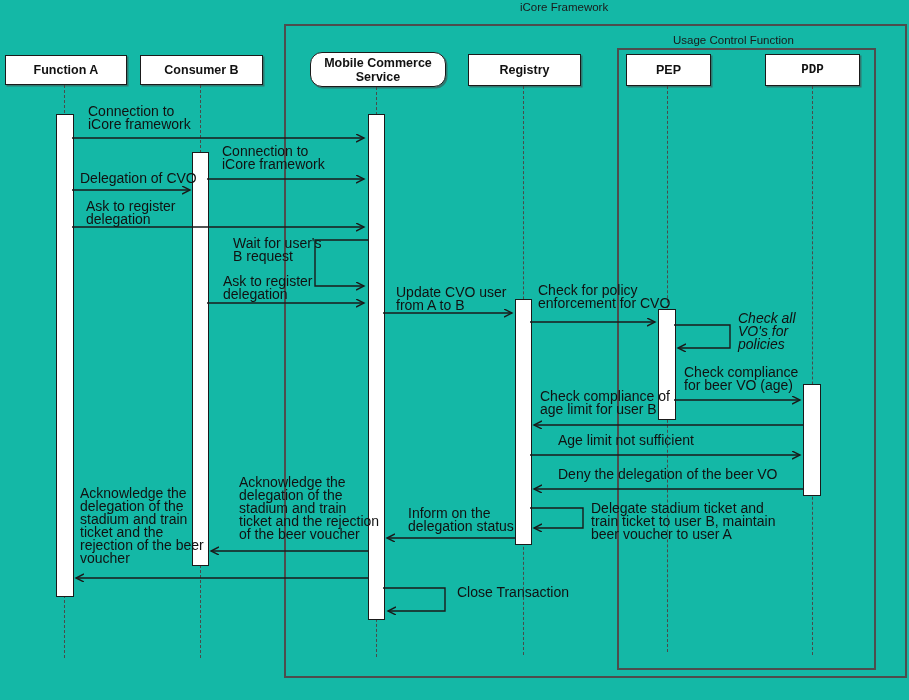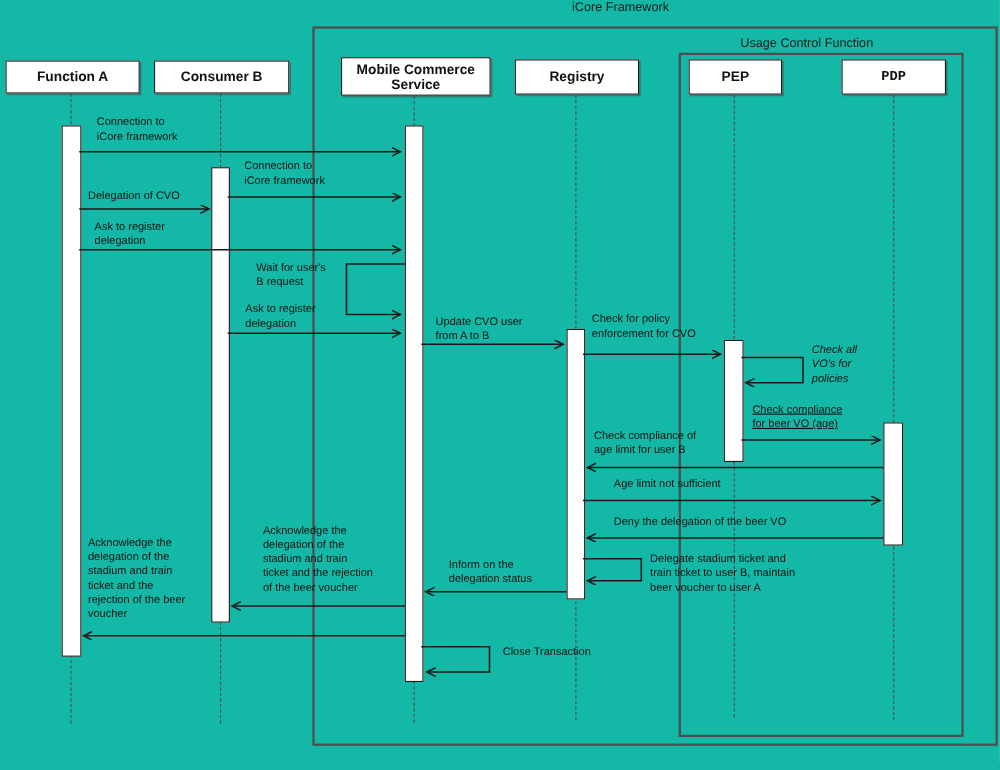--- a/index.html
+++ b/index.html
@@ -22,21 +22,21 @@
     z-index:6;
   }
   .lifeline {
     position:absolute; width:0; border-left:1.5px dashed #4a4a4a; z-index:1;
   }
   .activation {
     position:absolute; background:#fff; border:1.5px solid #1a1a1a; z-index:2;
   }
   .arrows { position:absolute; left:0; top:0; z-index:3; }
   .msg-label {
-    position:absolute; font-size:10px; line-height:13px; color:#111;
+    position:absolute; font-size:14px; line-height:13px; color:#111;
     white-space:pre-line; z-index:4;
   }
 </style>
 </head>
 <body>
 
 <div class="canvas">
 
   <div class="frame" style="left:284px; top:24px; width:619px; height:650px;"></div>
   <div class="frame-label" style="left:520px; top:1px;">iCore Framework</div>
@@ -97,21 +97,21 @@
 B request</div>
   <div class="msg-label" style="left:223px; top:275px;">Ask to register
 delegation</div>
   <div class="msg-label" style="left:396px; top:286px;">Update CVO user
 from A to B</div>
   <div class="msg-label" style="left:538px; top:284px;">Check for policy
 enforcement for CVO</div>
   <div class="msg-label" style="left:738px; top:312px;font-style:italic;">Check all
 VO's for
 policies</div>
-  <div class="msg-label" style="left:684px; top:366px;text-decoration:underline;">Check compliance
+  <div class="msg-label" style="left:684px; top:366px;">Check compliance
 for beer VO (age)</div>
   <div class="msg-label" style="left:540px; top:390px;">Check compliance of
 age limit for user B</div>
   <div class="msg-label" style="left:558px; top:434px;">Age limit not sufficient</div>
   <div class="msg-label" style="left:558px; top:468px;">Deny the delegation of the beer VO</div>
   <div class="msg-label" style="left:591px; top:502px;">Delegate stadium ticket and
 train ticket to user B, maintain
 beer voucher to user A</div>
   <div class="msg-label" style="left:408px; top:507px;">Inform on the
 delegation status</div>
@@ -127,21 +127,21 @@
 rejection of the beer
 voucher</div>
   <div class="msg-label" style="left:457px; top:586px;">Close Transaction</div>
 
   <div class="actor-box" style="left:5px;   top:55px; width:120px; height:28px;">
     <span>Function A</span>
   </div>
   <div class="actor-box" style="left:140px; top:55px; width:121px; height:28px;">
     <span>Consumer B</span>
   </div>
-  <div class="actor-box" style="left:310px; top:52px; width:134px; height:33px;">
+  <div class="actor-box" style="left:310px; top:52px; width:134px; height:33px;border-radius:12px;">
     <span>Mobile Commerce Service</span>
   </div>
   <div class="actor-box" style="left:468px; top:54px; width:111px; height:30px;">
     <span>Registry</span>
   </div>
   <div class="actor-box" style="left:626px; top:54px; width:83px; height:30px;">
     <span>PEP</span>
   </div>
   <div class="actor-box" style="left:765px; top:54px; width:93px; height:30px;font-family:Liberation Mono, monospace;">
     <span>PDP</span>

